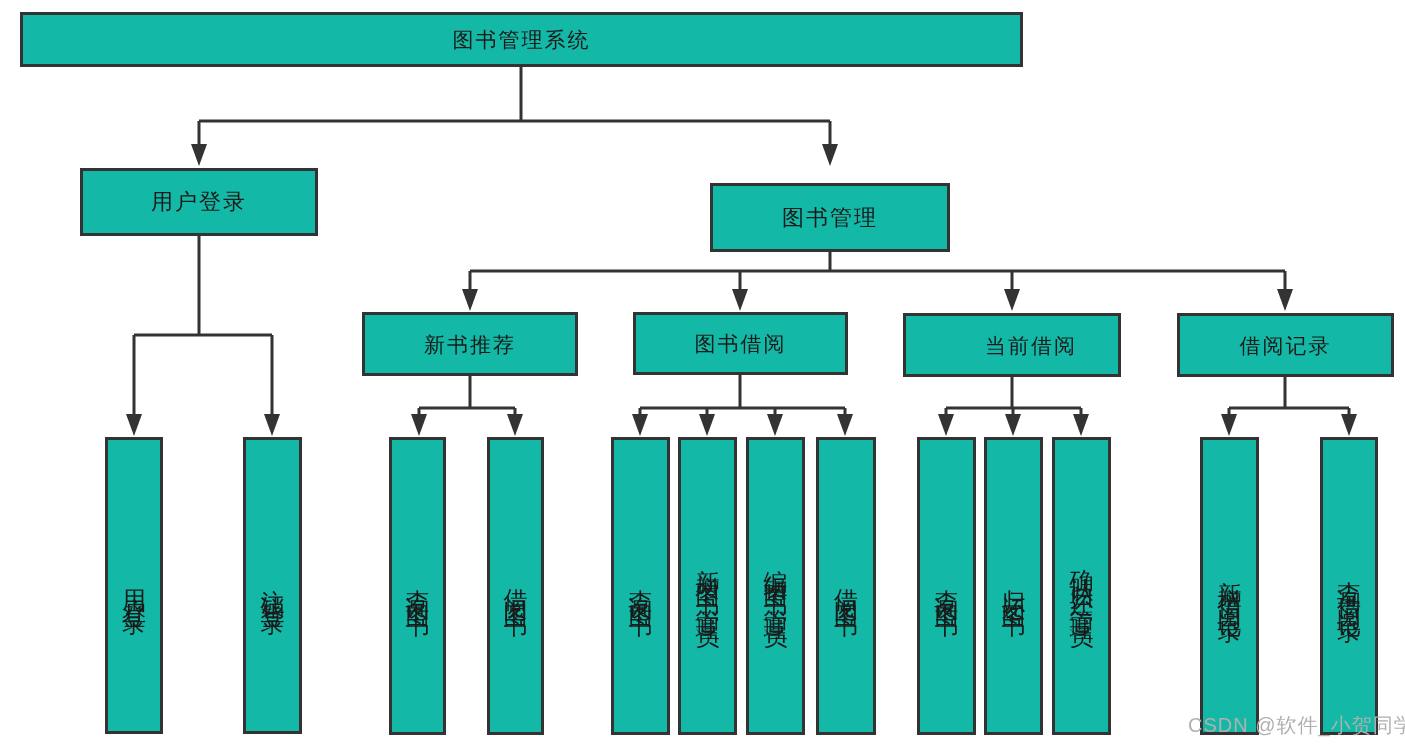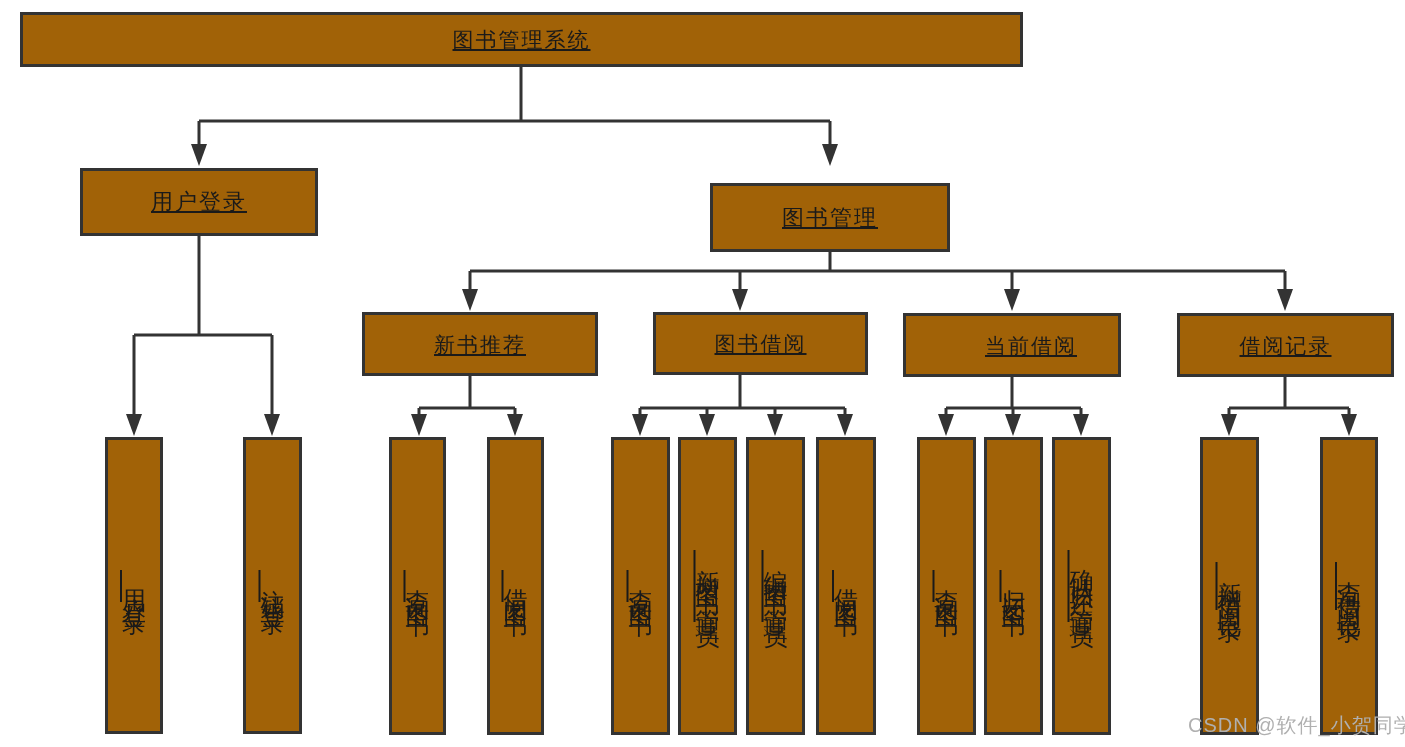--- a/index.html
+++ b/index.html
@@ -17,42 +17,41 @@
     font-family:"Liberation Sans", sans-serif;
     color:var(--text);
   }
   #wires{position:absolute;left:0;top:0;width:1405px;height:747px;}
   #wires path{stroke:var(--line);stroke-width:3;fill:none;}
   #wires polygon{fill:var(--line);stroke:none;}
   .node{
     position:absolute;
     box-sizing:border-box;
     border:3px solid var(--line);
-    background:#a16207;
+    background:#14b8a6;
     display:flex;
     align-items:center;
     justify-content:center;
     text-align:center;
     line-height:1;
-    text-decoration:underline;
   }
   .hnode{font-size:21px;letter-spacing:2px;}
   .lv2{font-size:22px;}
   .leaf{
     writing-mode:vertical-rl;
     font-size:24px;
     letter-spacing:8px;
     line-height:1;
   }
   
   .n-root{left:20px;top:12px;width:1003px;height:55px;}
   .n-user-login{left:80px;top:168px;width:238px;height:68px;}
   .n-book-mgmt{left:710px;top:183px;width:240px;height:69px;}
-  .n-new-book{left:362px;top:312px;width:236px;height:64px;}
-  .n-book-borrow{left:653px;top:312px;width:215px;height:63px;}
+  .n-new-book{left:362px;top:312px;width:216px;height:64px;}
+  .n-book-borrow{left:633px;top:312px;width:215px;height:63px;}
   .n-current-borrow{left:903px;top:313px;width:218px;height:64px;padding-left:38px;}
   .n-borrow-record{left:1177px;top:313px;width:217px;height:64px;}
   .n-leaf-user-login{left:105px;top:437px;width:58px;height:297px;}
   .n-leaf-logout{left:243px;top:437px;width:59px;height:297px;}
   .n-leaf-nb-query{left:389px;top:437px;width:57px;height:298px;}
   .n-leaf-nb-borrow{left:487px;top:437px;width:57px;height:298px;}
   .n-leaf-bb-query{left:611px;top:437px;width:59px;height:298px;}
   .n-leaf-bb-add{left:678px;top:437px;width:59px;height:298px;}
   .n-leaf-bb-edit{left:746px;top:437px;width:59px;height:298px;}
   .n-leaf-bb-borrow{left:816px;top:437px;width:60px;height:298px;}

